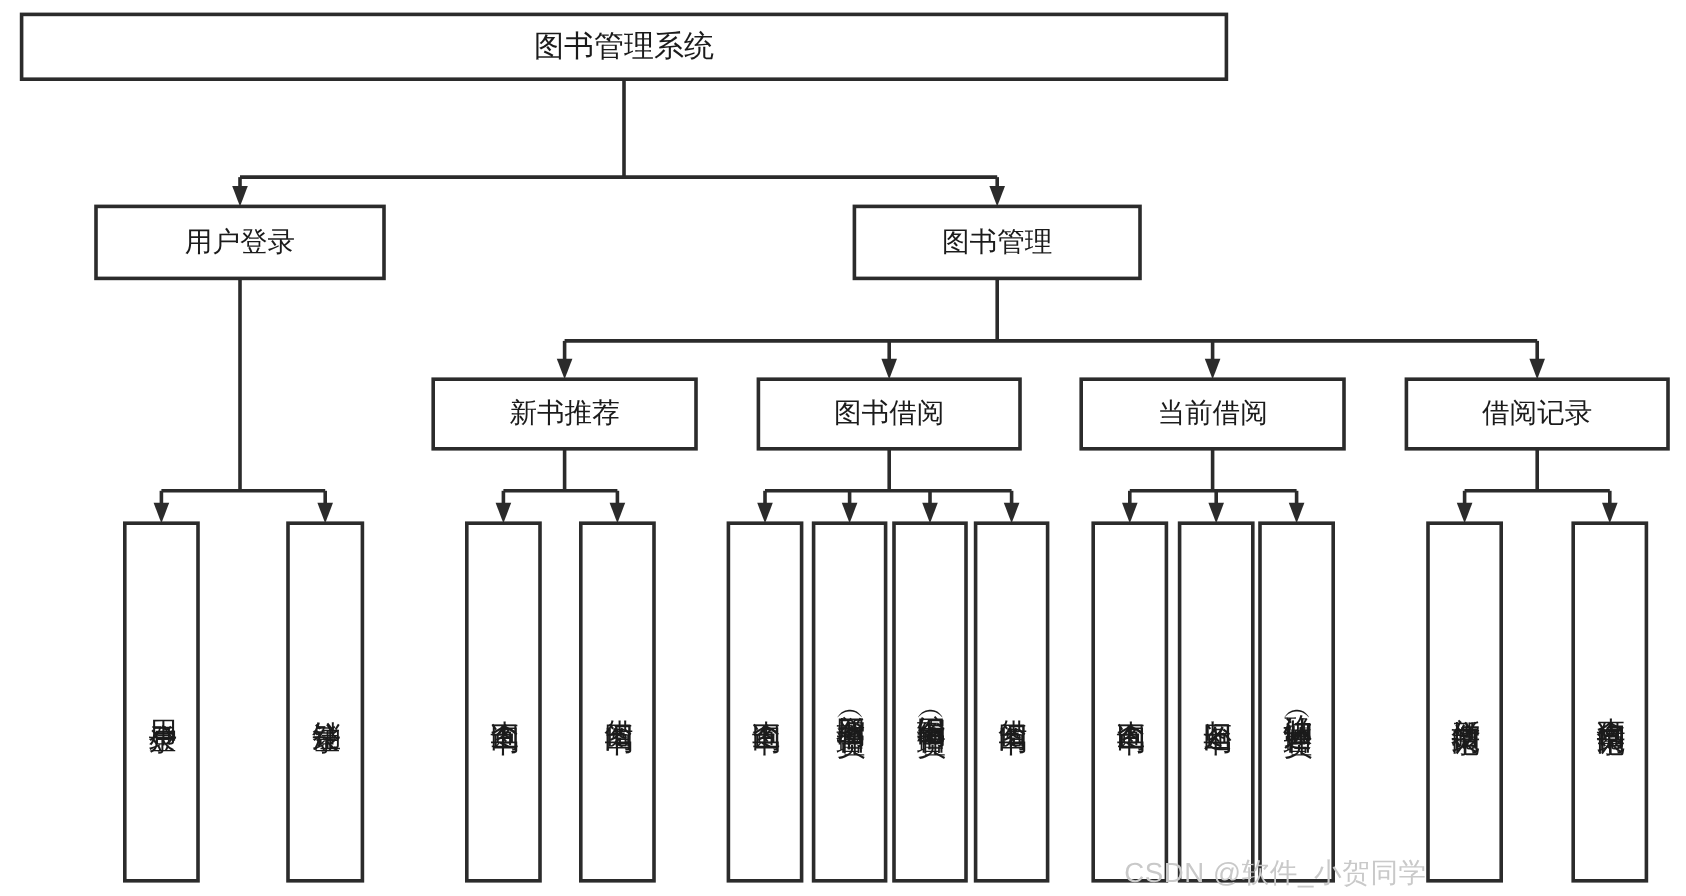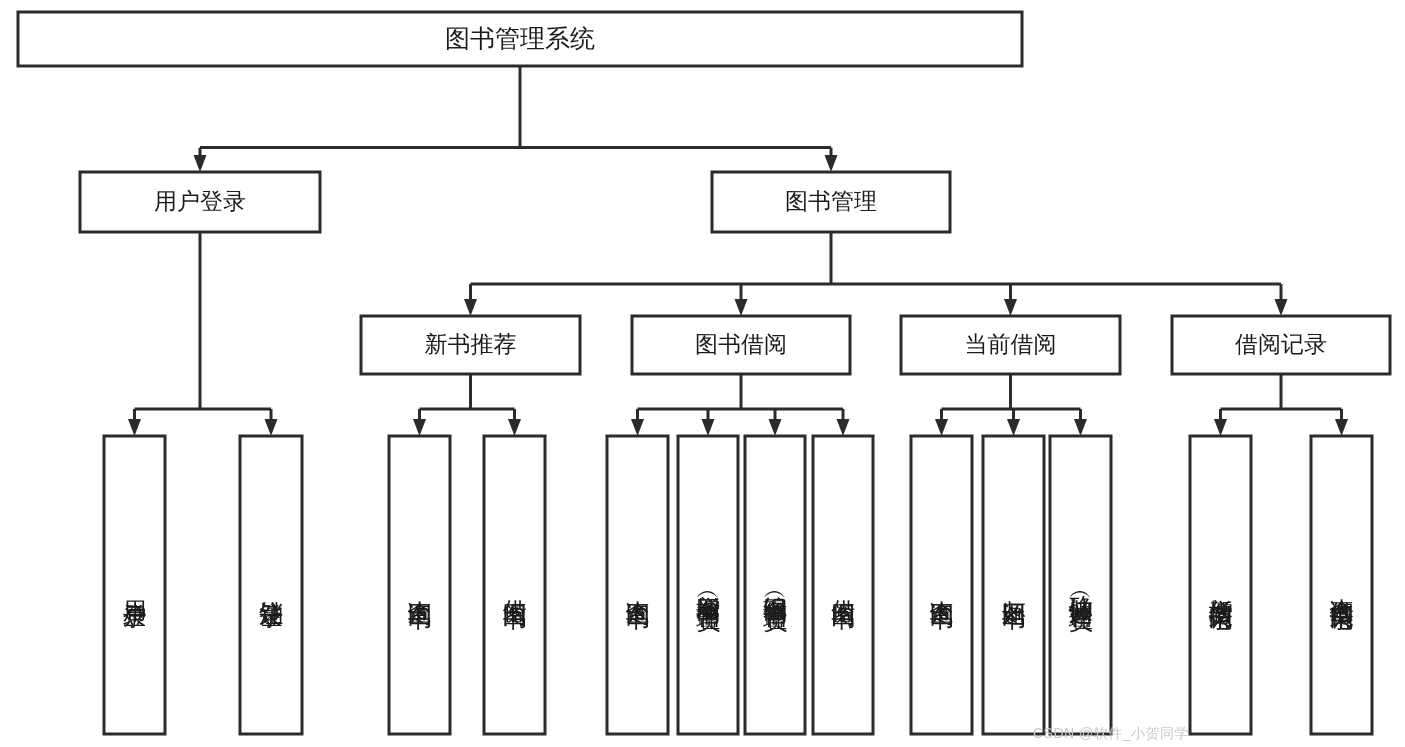--- a/index.html
+++ b/index.html
@@ -68,21 +68,21 @@
     letter-spacing: 2px;
     white-space: nowrap;
     text-align: center;
     pointer-events: none;
   }
   .watermark {
     position: absolute;
     right: 8px;
     bottom: 4px;
     font-family: "Liberation Sans", "DejaVu Sans", sans-serif;
-    font-size: 14px;
+    font-size: 23px;
     color: #c9c9c9;
     letter-spacing: 0.5px;
     white-space: nowrap;
   }
 </style>
 </head>
 <body>
 
 <div id="diagram-root">
 

